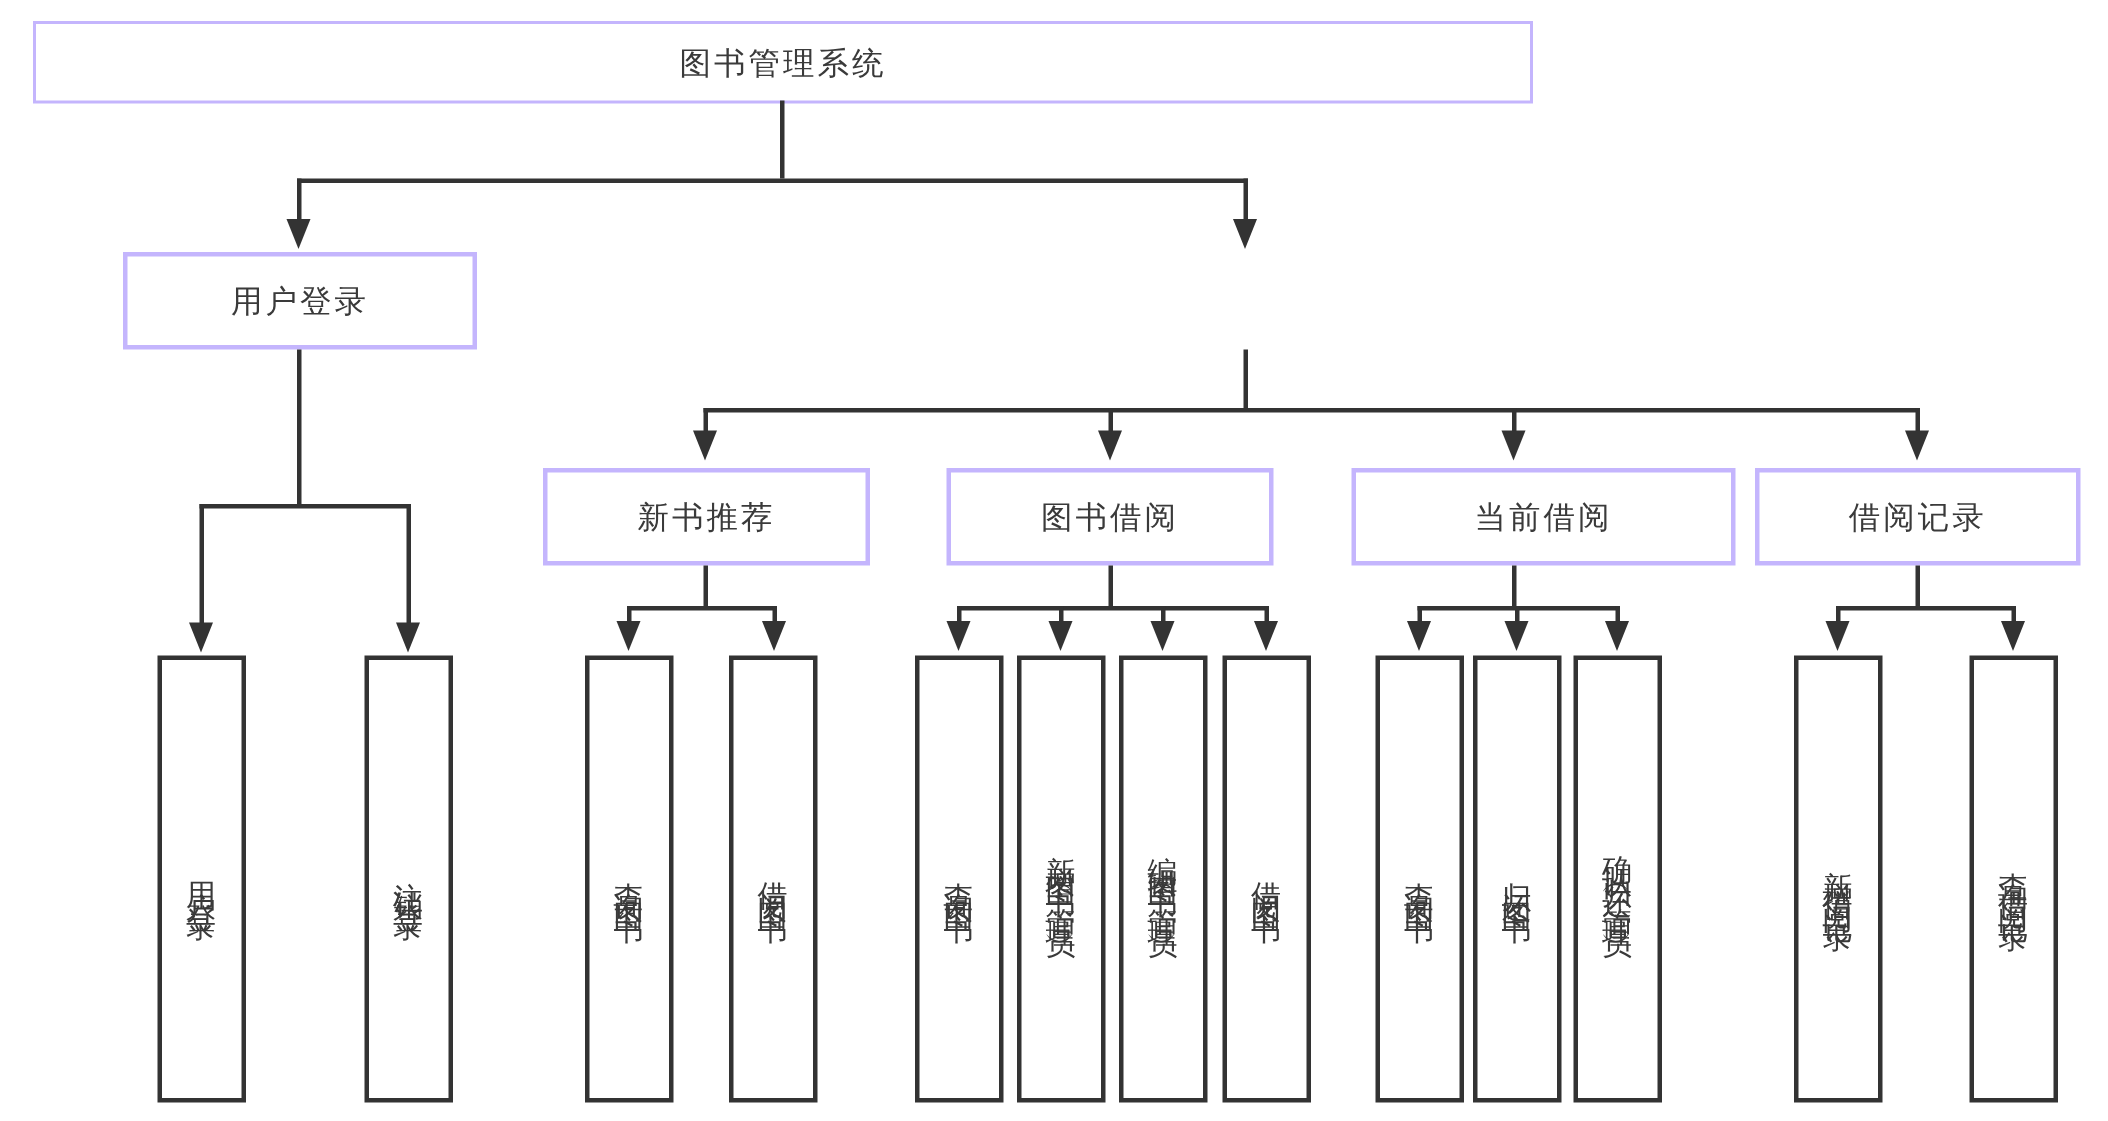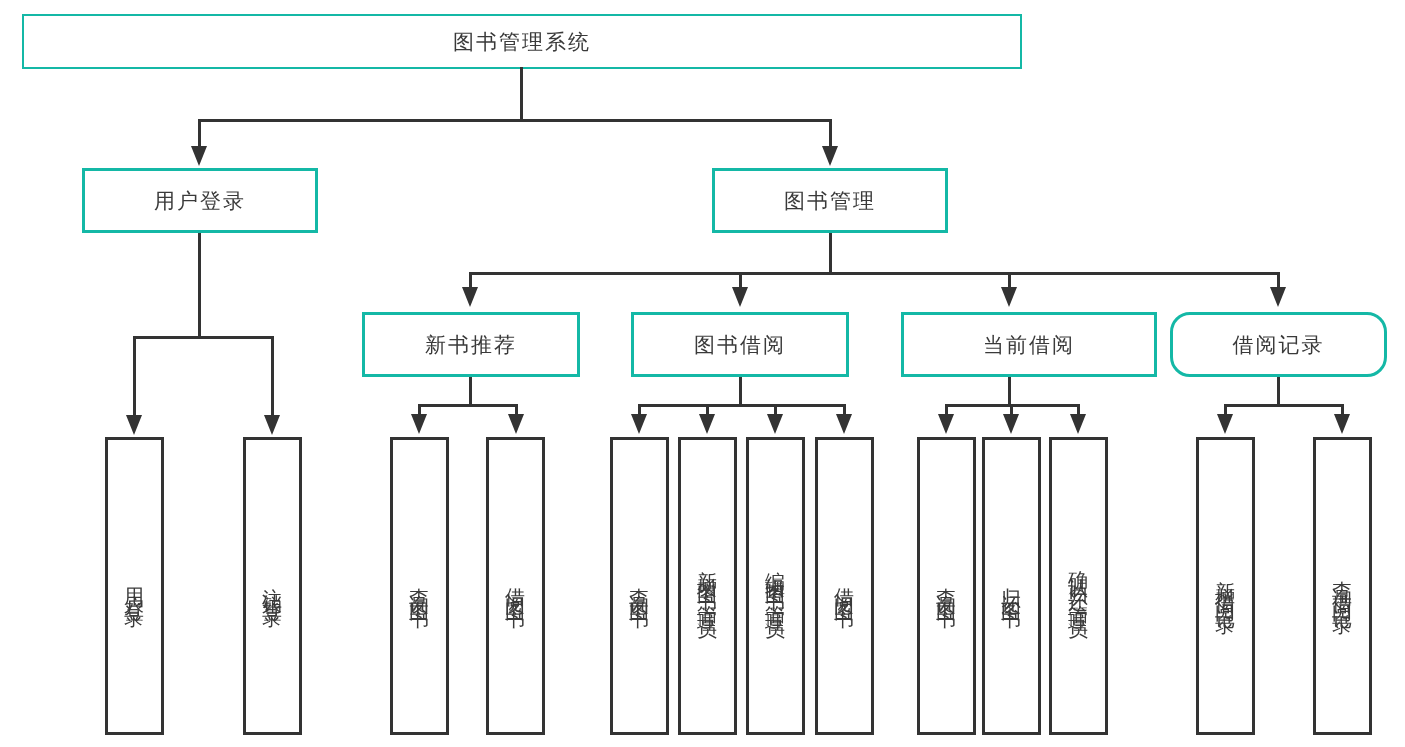--- a/index.html
+++ b/index.html
@@ -8,21 +8,21 @@
     width: 1405px;
     height: 747px;
     background: #ffffff;
     font-family: "DejaVu Sans", sans-serif;
     overflow: hidden;
   }
   
   .node {
     position: absolute;
     box-sizing: border-box;
-    border: 3px solid #14b8a6;
+    border: 3px solid #c4b5fd;
     background: #ffffff;
     display: flex;
     align-items: center;
     justify-content: center;
     font-size: 21px;
     color: #3a3a3a;
     letter-spacing: 2px;
     white-space: nowrap;
   }
   .node.root { border-width: 2px; }
@@ -74,21 +74,20 @@
   <div class="node root" style="left:22px; top:14px; width:1000px; height:55px;">图书管理系统</div>
 
   <div class="vl" style="left:520px; top:67px; height:52px;"></div>
   <div class="hl" style="left:198px; top:119px; width:634px;"></div>
   <div class="vl" style="left:198px; top:119px; height:29px;"></div>
   <div class="arrowhead" style="left:191px; top:146px;"></div>
   <div class="vl" style="left:829px; top:119px; height:29px;"></div>
   <div class="arrowhead" style="left:822px; top:146px;"></div>
 
   <div class="node" style="left:82px; top:168px; width:236px; height:65px;">用户登录</div>
-  <div class="node" style="left:712px; top:168px; width:236px; height:65px;">图书管理</div>
 
   <div class="vl" style="left:198px; top:233px; height:103px;"></div>
   <div class="hl" style="left:133px; top:336px; width:140px;"></div>
   <div class="vl" style="left:133px; top:336px; height:80px;"></div>
   <div class="arrowhead" style="left:126px; top:415px;"></div>
   <div class="vl" style="left:271px; top:336px; height:80px;"></div>
   <div class="arrowhead" style="left:264px; top:415px;"></div>
 
   <div class="vl" style="left:829px; top:233px; height:41px;"></div>
   <div class="hl" style="left:469px; top:272px; width:811px;"></div>
@@ -97,21 +96,21 @@
   <div class="vl" style="left:739px; top:272px; height:17px;"></div>
   <div class="arrowhead" style="left:732px; top:287px;"></div>
   <div class="vl" style="left:1008px; top:272px; height:17px;"></div>
   <div class="arrowhead" style="left:1001px; top:287px;"></div>
   <div class="vl" style="left:1277px; top:272px; height:17px;"></div>
   <div class="arrowhead" style="left:1270px; top:287px;"></div>
 
   <div class="node" style="left:631px; top:312px; width:218px; height:65px;">图书借阅</div>
   <div class="node" style="left:362px; top:312px; width:218px; height:65px;">新书推荐</div>
   <div class="node" style="left:901px; top:312px; width:256px; height:65px;">当前借阅</div>
-  <div class="node" style="left:1170px; top:312px; width:217px; height:65px;border-radius:20px;">借阅记录</div>
+  <div class="node" style="left:1170px; top:312px; width:217px; height:65px;">借阅记录</div>
 
   <div class="vl" style="left:469px; top:377px; height:29px;"></div>
   <div class="hl" style="left:418px; top:404px; width:100px;"></div>
   <div class="vl" style="left:418px; top:404px; height:12px;"></div>
   <div class="arrowhead" style="left:411px; top:414px;"></div>
   <div class="vl" style="left:515px; top:404px; height:12px;"></div>
   <div class="arrowhead" style="left:508px; top:414px;"></div>
 
   <div class="vl" style="left:739px; top:377px; height:29px;"></div>
   <div class="hl" style="left:638px; top:404px; width:208px;"></div>

